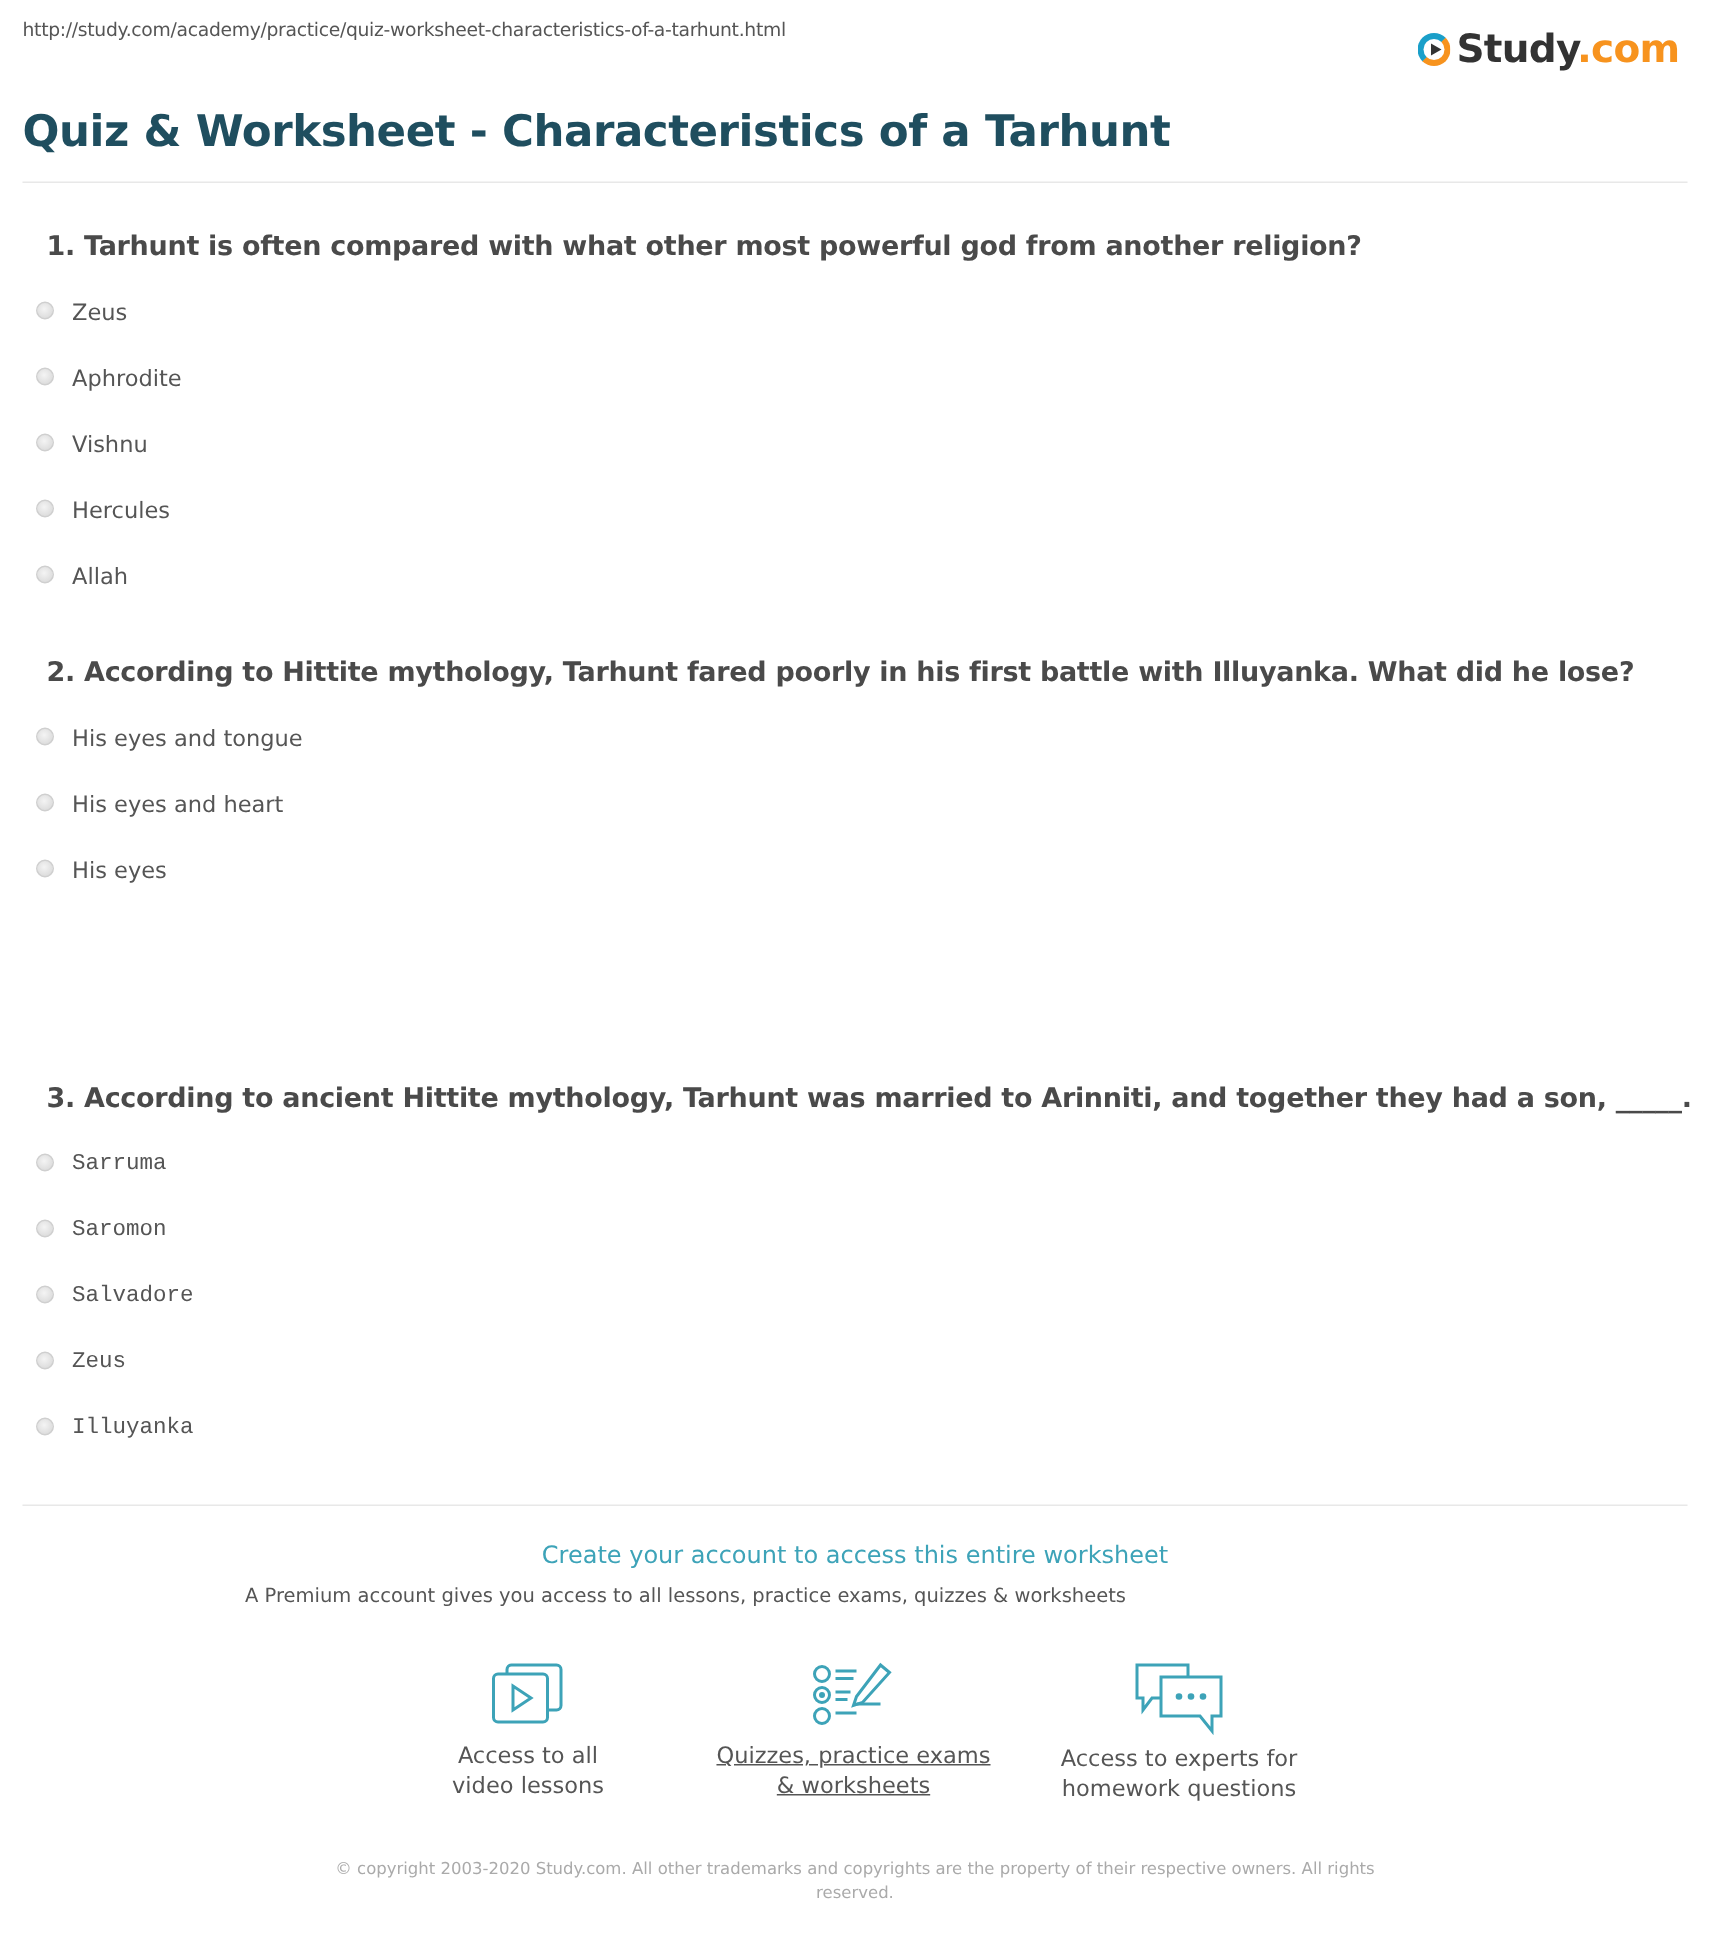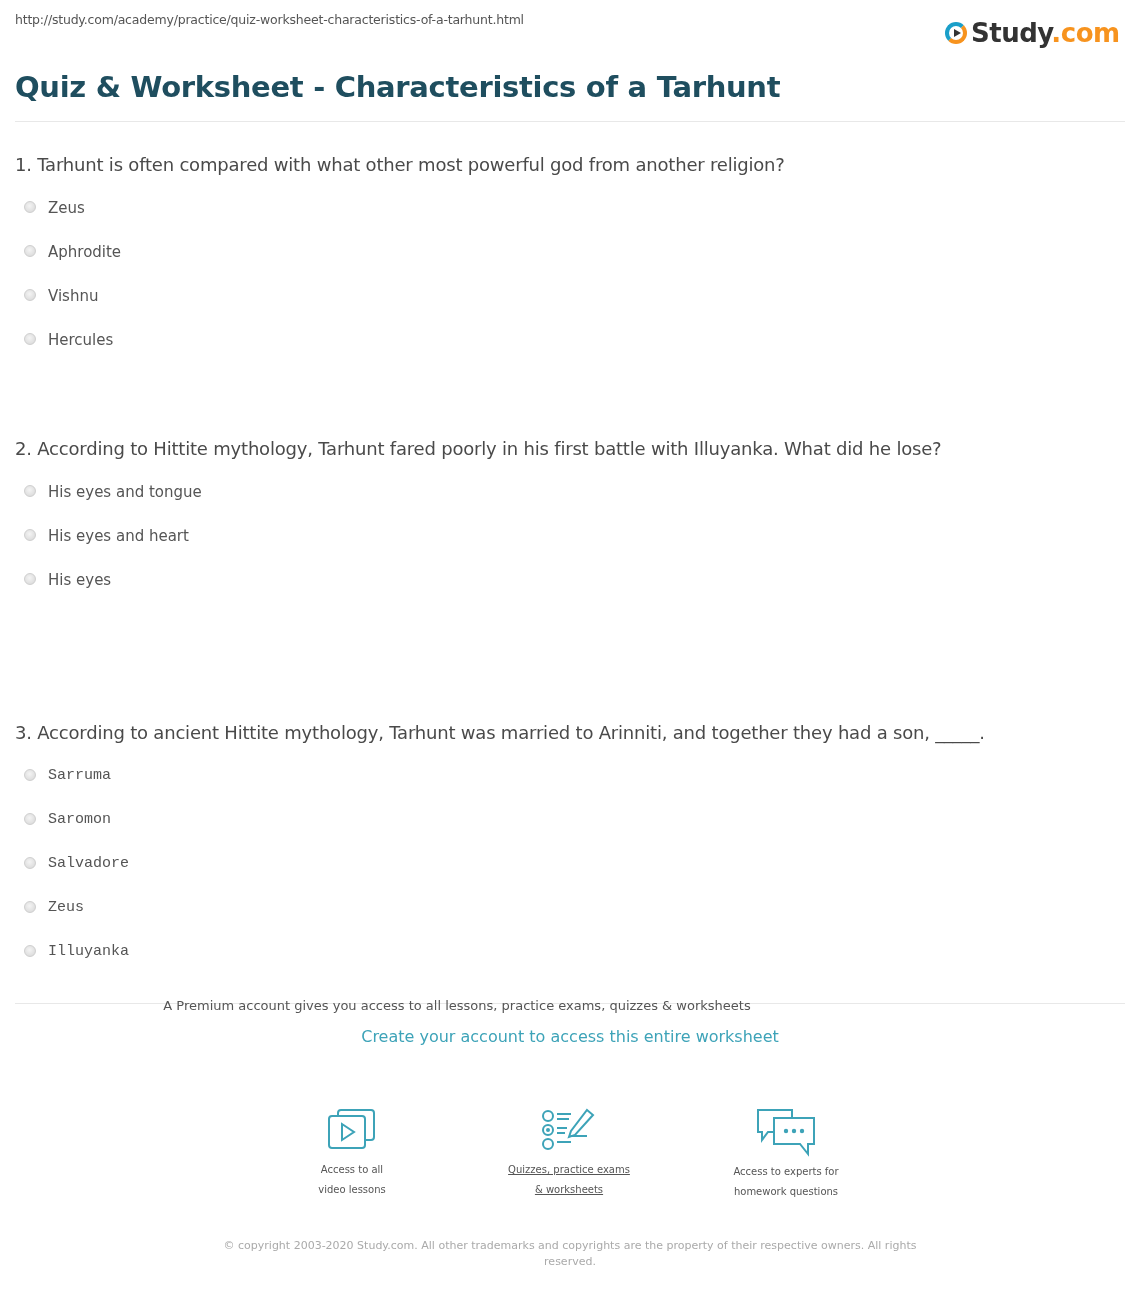--- a/index.html
+++ b/index.html
@@ -7,32 +7,32 @@
   body { font-family: "DejaVu Sans", "Liberation Sans", sans-serif; color: #555555; position: relative; }
   .url { position: absolute; left: 15px; top: 12px; font-size: 12.5px; color: #555; letter-spacing: -0.2px; }
   .logo { position: absolute; left: 945px; top: 18px; display: flex; align-items: center; }
   .logo-mark { width: 22px; height: 22px; border-radius: 50%; border: 4px solid #1a9fc9; border-right-color: #f7931e; border-bottom-color: #f7931e; position: relative; margin-right: 4px; }
   .logo-mark::after { content: ""; position: absolute; left: 5px; top: 3px; border-left: 7px solid #333; border-top: 4px solid transparent; border-bottom: 4px solid transparent; }
   .logo-text { font-size: 26px; font-weight: bold; color: #333333; letter-spacing: -0.5px; }
   .logo-dot { color: #f7931e; }
   h1 { position: absolute; left: 15px; top: 70px; font-size: 29px; font-weight: bold; color: #1f4e5f; letter-spacing: -0.3px; }
   .hr1 { position: absolute; left: 15px; right: 15px; top: 121px; border-top: 1px solid #e8e8e8; }
   .question { position: absolute; left: 15px; }
-  .q-text { font-size: 18px; font-weight: normal; color: #4a4a4a; letter-spacing: -0.2px; white-space: nowrap; }
+  .q-text { font-size: 18px; font-weight: bold; color: #4a4a4a; letter-spacing: -0.2px; white-space: nowrap; margin-left: 16px; }
   .options { list-style: none; }
   .option { height: 44px; display: flex; align-items: center; }
   .radio { width: 12px; height: 12px; border-radius: 50%; border: 1px solid #cfcfcf; background: radial-gradient(circle at 45% 40%, #f4f4f4 0%, #d5d5d5 100%); margin-left: 9px; margin-right: 12px; margin-top: -4px; }
   .opt-label { font-size: 15px; color: #555555; margin-top: -3px; }
   .hr2 { position: absolute; left: 15px; right: 15px; top: 1003px; border-top: 1px solid #e8e8e8; }
   .cta-title { position: absolute; left: 0; width: 1140px; top: 1027px; text-align: center; font-size: 16px; color: #3da3b8; font-weight: normal; }
-  .cta-sub { position: absolute; left: 0; width: 914px; top: 998px; text-align: center; font-size: 13px; color: #555; }
+  .cta-sub { position: absolute; left: 0; width: 914px; top: 1057px; text-align: center; font-size: 13px; color: #555; }
   .features { position: absolute; top: 1108px; left: 0; width: 1140px; }
   .feature { position: absolute; width: 200px; text-align: center; }
   .feature svg { display: block; margin: 0 auto; }
-  .feature-label { font-size: 10px; color: #555; line-height: 20px; margin-top: 8px; text-align: center; }
+  .feature-label { font-size: 15px; color: #555; line-height: 20px; margin-top: 8px; text-align: center; }
   .copyright { position: absolute; left: 215px; width: 710px; top: 1238px; text-align: center; font-size: 11px; color: #aaaaaa; line-height: 16px; }
 </style>
 </head>
 <body>
 
 <div class="url">http://study.com/academy/practice/quiz-worksheet-characteristics-of-a-tarhunt.html</div>
 
 <div class="logo">
   <span class="logo-mark"></span>
   <span class="logo-text"><span>Study</span><span class="logo-dot">.com</span></span>
@@ -52,20 +52,24 @@
         <span class="radio"></span>
         <span class="opt-label">Aphrodite</span>
       </li>
     <li class="option">
         <span class="radio"></span>
         <span class="opt-label">Vishnu</span>
       </li>
     <li class="option">
         <span class="radio"></span>
         <span class="opt-label">Hercules</span>
+      </li>
+    <li class="option">
+        <span class="radio"></span>
+        <span class="opt-label">Allah</span>
       </li>
   </ul>
 </div>
 
 <div class="question" style="top:438px;">
   <div class="q-text">2. According to Hittite mythology, Tarhunt fared poorly in his first battle with Illuyanka. What did he lose?</div>
   <ul class="options" style="margin-top:12px;">
     <li class="option">
         <span class="radio"></span>
         <span class="opt-label">His eyes and tongue</span>

